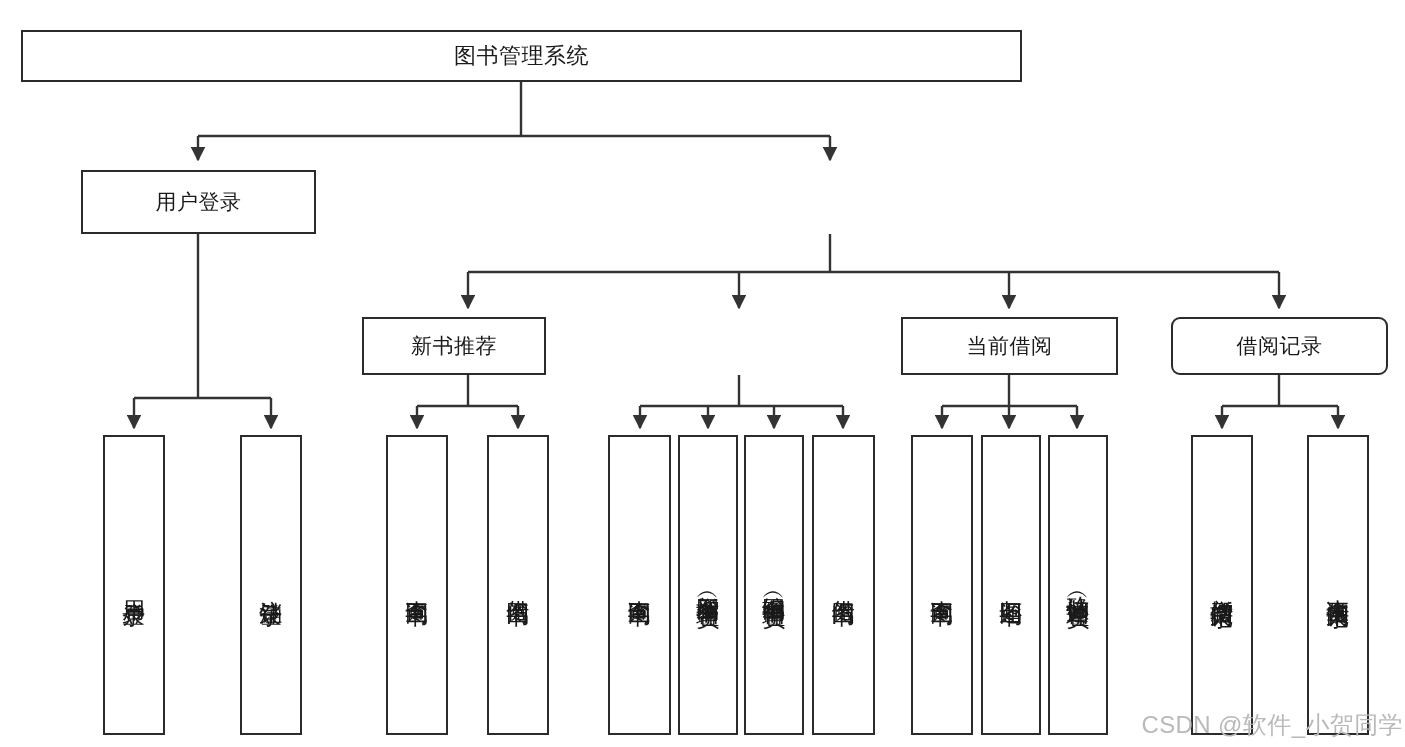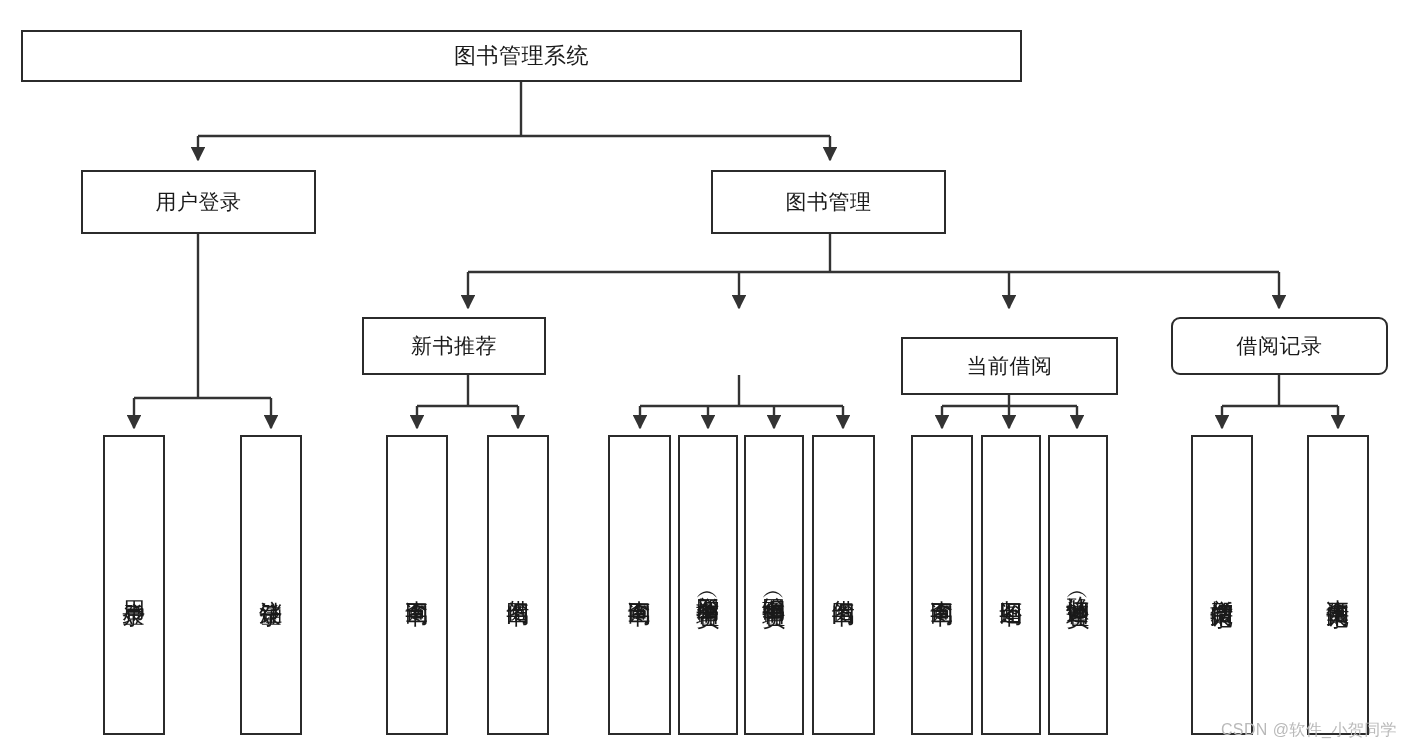--- a/index.html
+++ b/index.html
@@ -54,23 +54,23 @@
     text-orientation: upright;
     font-size: 23px;
     line-height: 1.06;
     letter-spacing: 1.5px;
     white-space: nowrap;
     max-height: 100%;
   }
   .node.root .lbl { font-size: 22px; }
   #watermark {
     position: absolute;
-    right: 8px;
+    right: 2px;
     bottom: 6px;
-    font-size: 16px;
+    font-size: 24px;
     color: #b9b9b9;
     white-space: nowrap;
     z-index: 5;
     letter-spacing: 0.4px;
   }
 </style>
 </head>
 <body>
 
 <div id="canvas">
@@ -125,28 +125,25 @@
     </g>
   </svg>
 
   <div class="node horiz root" style="left:21px; top:14px; width:1001px; height:52px;margin-top:16px;">
     <span class="lbl">图书管理系统</span>
   </div>
 
   <div class="node horiz" style="left:81px; top:170px; width:235px; height:64px;">
     <span class="lbl">用户登录</span>
   </div>
-  <div class="node horiz" style="left:711px; top:170px; width:235px; height:64px;">
-    <span class="lbl">图书管理</span>
-  </div>
 
   <div class="node horiz" style="left:362px; top:317px; width:184px; height:58px;">
     <span class="lbl">新书推荐</span>
   </div>
-  <div class="node horiz" style="left:901px; top:317px; width:217px; height:58px;margin-top:20px;">
+  <div class="node horiz" style="left:901px; top:317px; width:217px; height:58px;">
     <span class="lbl">当前借阅</span>
   </div>
   <div class="node horiz" style="left:1171px; top:317px; width:217px; height:58px;border-radius:9px;">
     <span class="lbl">借阅记录</span>
   </div>
 
   <div class="node vert" style="left:103px; top:435px; width:62px; height:300px;">
     <span class="lbl">用户登录</span>
   </div>
   <div class="node vert" style="left:240px; top:435px; width:62px; height:300px;">

